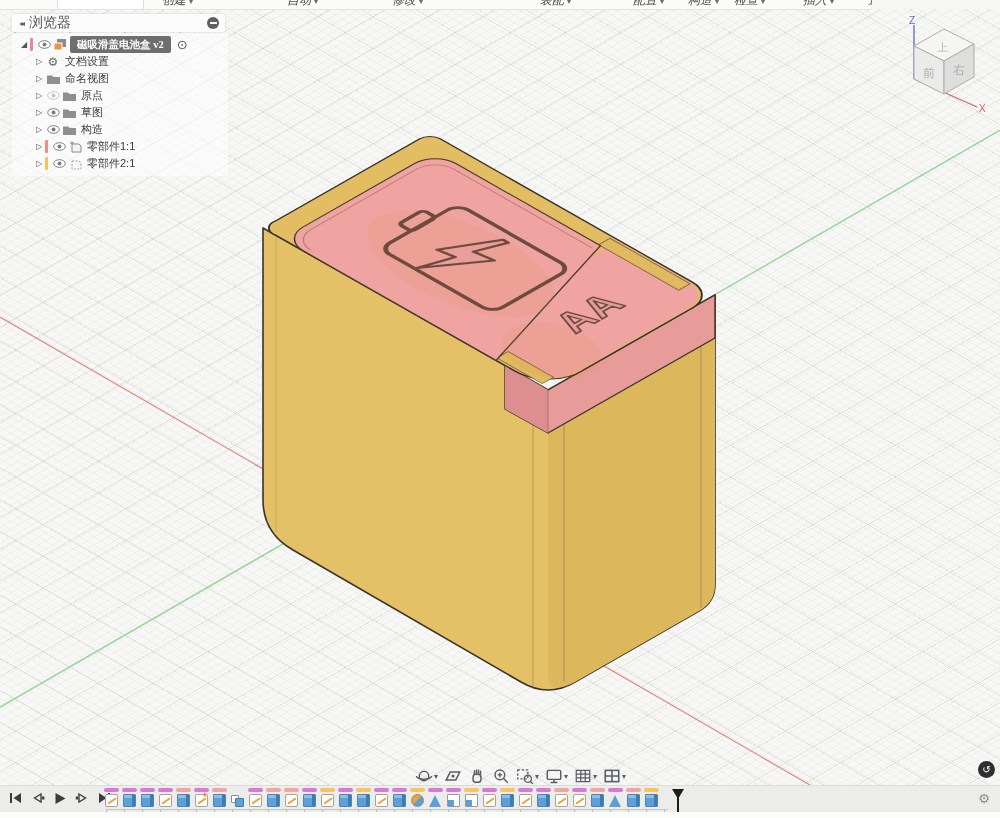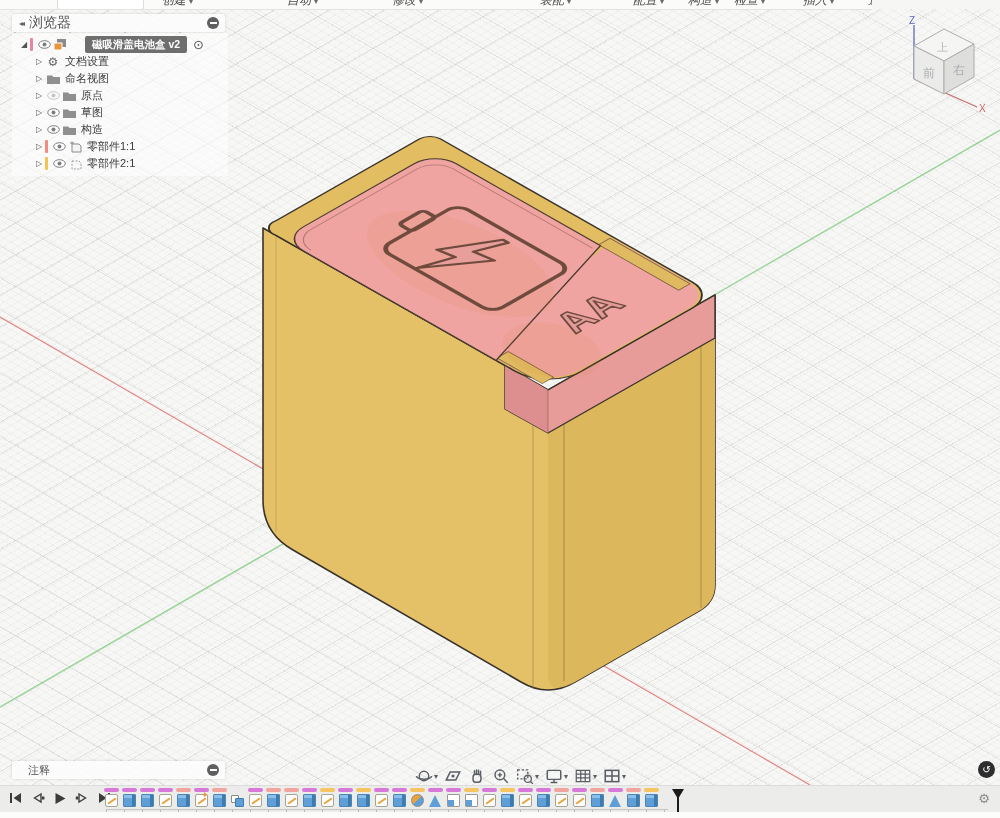--- a/index.html
+++ b/index.html
@@ -29,21 +29,21 @@
   .bpanel-head .collapse{font-size:8px;color:#666;letter-spacing:-2px;margin:0 6px 0 7px;}
   .bpanel-head .ptitle{font-size:14px;color:#555;}
   .circ-btn{width:12px;height:12px;border-radius:50%;background:#5f5f5f;position:relative;margin-left:auto;margin-right:6px;}
   .circ-btn::after{content:"";position:absolute;left:2.5px;top:5.25px;width:7px;height:1.5px;background:#fff;}
   .btree{position:absolute;left:12px;top:24px;width:216px;background:rgba(255,255,255,0.55);padding:3px 0 4px 0;z-index:20;}
   .b-row{height:17px;display:flex;align-items:center;font-size:11px;color:#3a3a3a;}
   .b-row .tw{width:12px;text-align:center;font-size:8px;color:#555;margin-left:6px;flex:none;}
   .b-row.child .tw{margin-left:21px;}
   .vbar{width:3px;height:13px;border-radius:1px;margin-right:3px;flex:none;}
   .slot{width:16px;display:flex;justify-content:center;align-items:center;flex:none;}
-  .chip{background:#6e6e6e;color:#fff;font-weight:bold;font-size:10.5px;padding:1.5px 7px;border-radius:2px;margin-left:17px;white-space:nowrap;}
+  .chip{background:#6e6e6e;color:#fff;font-weight:bold;font-size:10.5px;padding:1.5px 7px;border-radius:2px;margin-left:2px;white-space:nowrap;font-family:Liberation Serif, serif;}
   .target{font-size:13px;color:#555;margin-left:6px;}
   .glyph-gear{font-size:12px;color:#666;}
   .b-label{margin-left:4px;white-space:nowrap;}
 
   
   .comments{position:absolute;left:12px;bottom:39px;width:213px;height:18px;background:rgba(252,252,252,0.92);
     border-radius:2px;box-shadow:0 0 3px rgba(0,0,0,0.15);display:flex;align-items:center;z-index:20;}
   .comments .ptitle{font-size:11px;color:#555;margin-left:16px;}
 
   
@@ -288,24 +288,20 @@
         </span>
         <span class="slot">
           <svg width="13" height="12" viewBox="0 0 13 12">
               <path d="M3,3 L10,3 L12,5 L12,11 L3,11 Z" fill="none" stroke="#9a9a9a" stroke-dasharray="2,1.5"></path>
             </svg>
         </span>
         <span class="b-label">零部件2:1</span>
       </div>
     </div>
 
-    <div class="comments">
-      <span class="ptitle">注释</span>
-      <span class="circ-btn"></span>
-    </div>
 
     <div class="navbar">
       <span class="navbtn">
         <svg width="18" height="18" viewBox="0 0 16 16" fill="none" stroke="#5a5e66" stroke-width="1.3">
             <circle cx="8" cy="8" r="4.2"></circle>
             <path d="M1.2,8 a6.8,2.8 0 0 0 13.6,0"></path>
           </svg>
         <span class="caret">▾</span>
       </span>
       <span class="navbtn">

